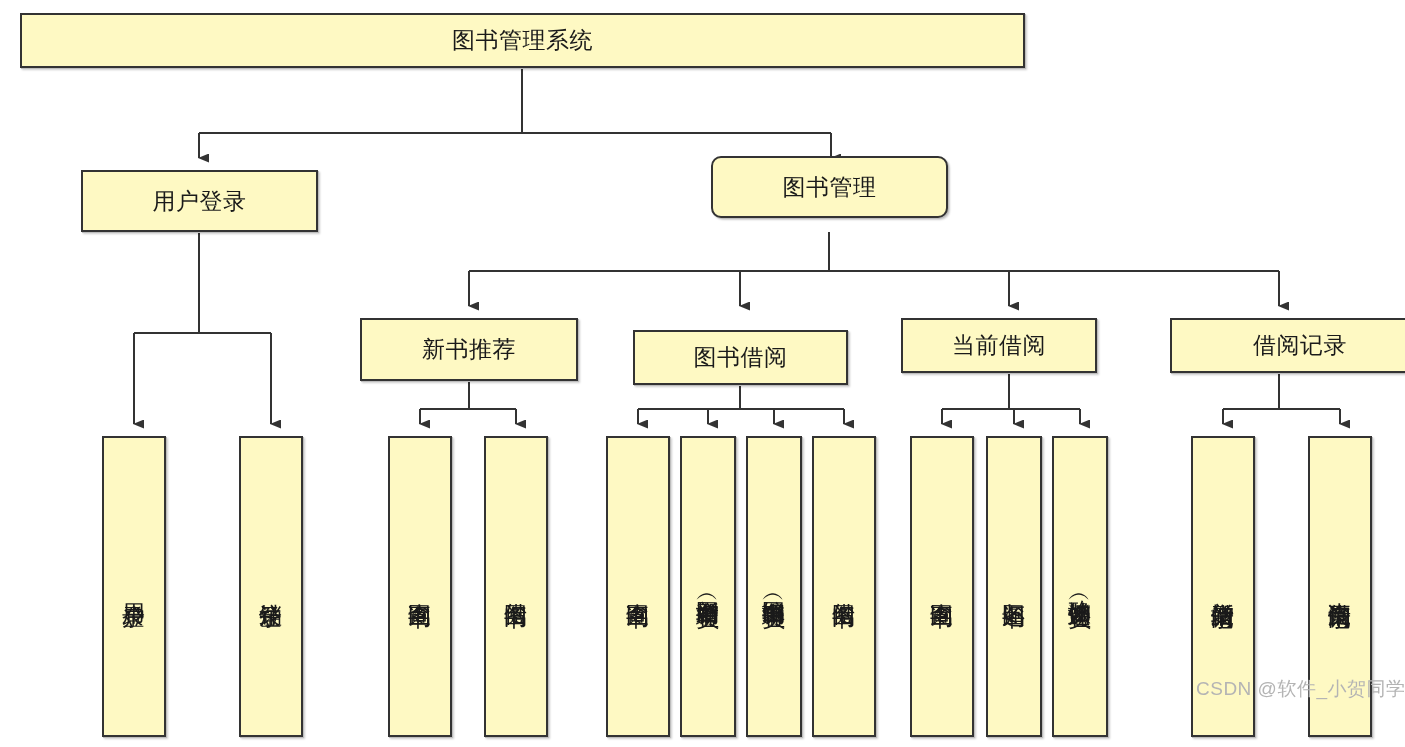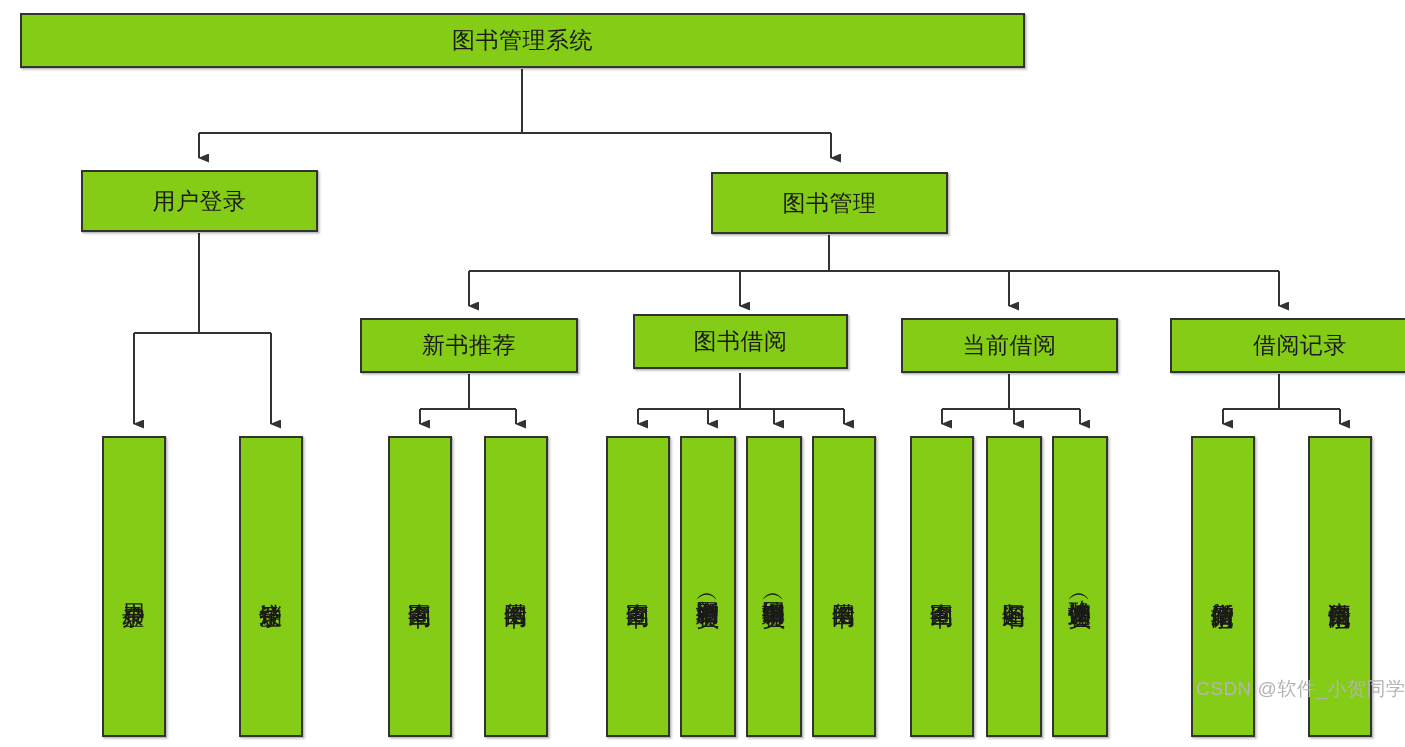--- a/index.html
+++ b/index.html
@@ -21,21 +21,21 @@
     position: absolute;
     left: 0;
     top: 0;
     width: 1405px;
     height: 747px;
     pointer-events: none;
   }
   .node {
     position: absolute;
     box-sizing: border-box;
-    background: #84cc16;
+    background: #fef9c3;
     border: 2px solid #333333;
     box-shadow: 1px 1px 0 #bdbdbd, 2px 2px 2px rgba(0,0,0,0.20);
     display: flex;
     align-items: center;
     justify-content: center;
     color: #1a1a1a;
   }
   .node .label {
     font-size: 23px;
     line-height: 1.15;
@@ -118,31 +118,31 @@
     </g>
   </svg>
 
   <div class="node" style="left: 20px; top: 13px; width: 1005px; height: 55px;">
     <span class="label">图书管理系统</span>
   </div>
 
   <div class="node" style="left: 81px; top: 170px; width: 237px; height: 62px;">
     <span class="label">用户登录</span>
   </div>
-  <div class="node" style="left: 711px; top: 172px; width: 237px; height: 62px;">
+  <div class="node" style="left: 711px; top: 156px; width: 237px; height: 62px; border-radius: 10px;">
     <span class="label">图书管理</span>
   </div>
 
-  <div class="node" style="left: 360px; top: 318px; width: 218px; height: 55px;">
+  <div class="node" style="left: 360px; top: 318px; width: 218px; height: 63px;">
     <span class="label">新书推荐</span>
   </div>
-  <div class="node" style="left: 633px; top: 314px; width: 215px; height: 55px;">
+  <div class="node" style="left: 633px; top: 330px; width: 215px; height: 55px;">
     <span class="label">图书借阅</span>
   </div>
-  <div class="node" style="left: 901px; top: 318px; width: 217px; height: 55px;">
+  <div class="node" style="left: 901px; top: 318px; width: 196px; height: 55px;">
     <span class="label">当前借阅</span>
   </div>
   <div class="node" style="left: 1170px; top: 318px; width: 260px; height: 55px;">
     <span class="label">借阅记录</span>
   </div>
 
   <div class="node vertical" style="left: 102px; top: 436px; width: 64px; height: 301px;">
     <span class="label">用户登录</span>
   </div>
   <div class="node vertical" style="left: 239px; top: 436px; width: 64px; height: 301px;">

